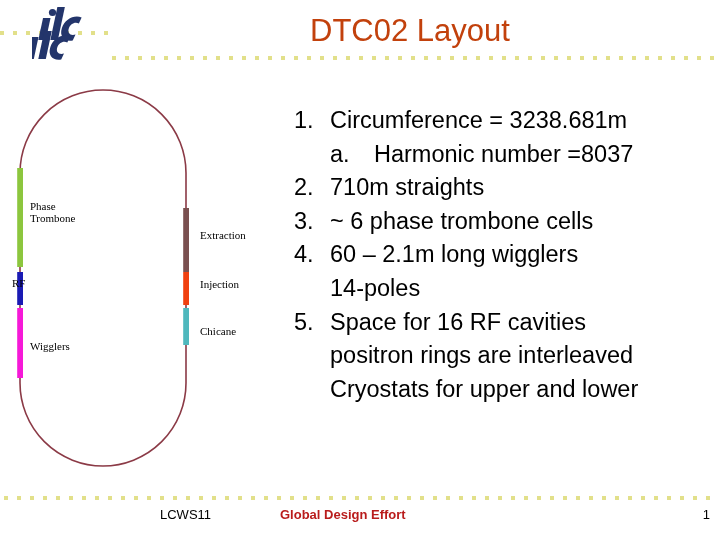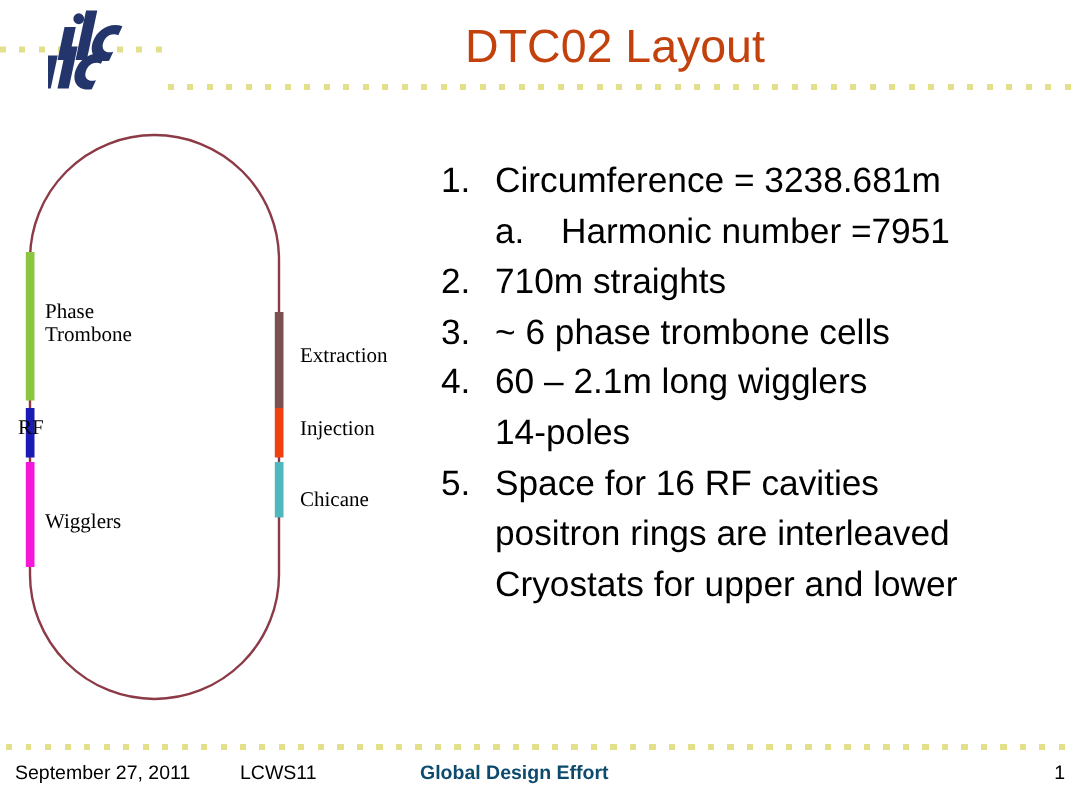--- a/index.html
+++ b/index.html
@@ -59,21 +59,21 @@
   #ring-diagram {
     position: absolute;
     left: 0px;
     top: 78px;
     width: 290px;
     height: 410px;
   }
   .ring-label {
     position: absolute;
     font-family: "Liberation Serif", serif;
-    font-size: 14px;
+    font-size: 11px;
     color: #000000;
     line-height: 1.08;
     white-space: nowrap;
   }
   #label-phase-trombone { left: 30px;  top: 123px; }
   #label-rf             { left: 12px;  top: 200px; }
   #label-wigglers       { left: 30px;  top: 263px; }
   #label-extraction     { left: 200px; top: 152px; }
   #label-injection      { left: 200px; top: 201px; }
   #label-chicane        { left: 200px; top: 248px; }
@@ -126,21 +126,21 @@
     position: absolute;
     left: 0;
     top: 504px;
     width: 720px;
     height: 30px;
     font-size: 13px;
     color: #000000;
   }
   #footer-date    { position: absolute; left: 10px;  top: 3px; white-space: nowrap; }
   #footer-event   { position: absolute; left: 160px; top: 3px; white-space: nowrap; }
-  #footer-center  { position: absolute; left: 280px; top: 3px; font-weight: bold; color: #0c4a6e; white-space: nowrap; }
+  #footer-center  { position: absolute; left: 280px; top: 3px; font-weight: bold; color: #b91c1c; white-space: nowrap; }
   #footer-page    { position: absolute; right: 10px; top: 3px; white-space: nowrap; }
 </style>
 </head>
 <body>
 
 <div id="slide">
 
   <div class="dot-rule" id="dot-rule-logo"></div>
   <div class="dot-rule" id="dot-rule-title"></div>
   <div class="dot-rule" id="dot-rule-footer"></div>
@@ -191,21 +191,21 @@
   </div>
 
   <div id="content-list">
       <div class="li-row">
         <span class="li-marker">1.</span>
         <span class="li-text">Circumference  = 3238.681m</span>
       </div>
       <div class="li-row">
         <span class="li-sub-pad"></span>
         <span class="li-sub-marker">a.</span>
-        <span class="li-text">Harmonic number =7951</span>
+        <span class="li-text">Harmonic number =8037</span>
       </div>
       <div class="li-row">
         <span class="li-marker">2.</span>
         <span class="li-text">710m straights</span>
       </div>
       <div class="li-row">
         <span class="li-marker">3.</span>
         <span class="li-text">~ 6 phase trombone cells</span>
       </div>
       <div class="li-row">
@@ -224,19 +224,18 @@
         <span class="li-cont-pad"></span>
         <span class="li-text">positron rings are interleaved</span>
       </div>
       <div class="li-row">
         <span class="li-cont-pad"></span>
         <span class="li-text">Cryostats for upper and lower</span>
       </div>
     </div>
 
   <div id="footer">
-    <div id="footer-date">September 27, 2011</div>
     <div id="footer-event">LCWS11</div>
     <div id="footer-center">Global Design Effort</div>
     <div id="footer-page">1</div>
   </div>
 
 </div>
 
 </body></html>

